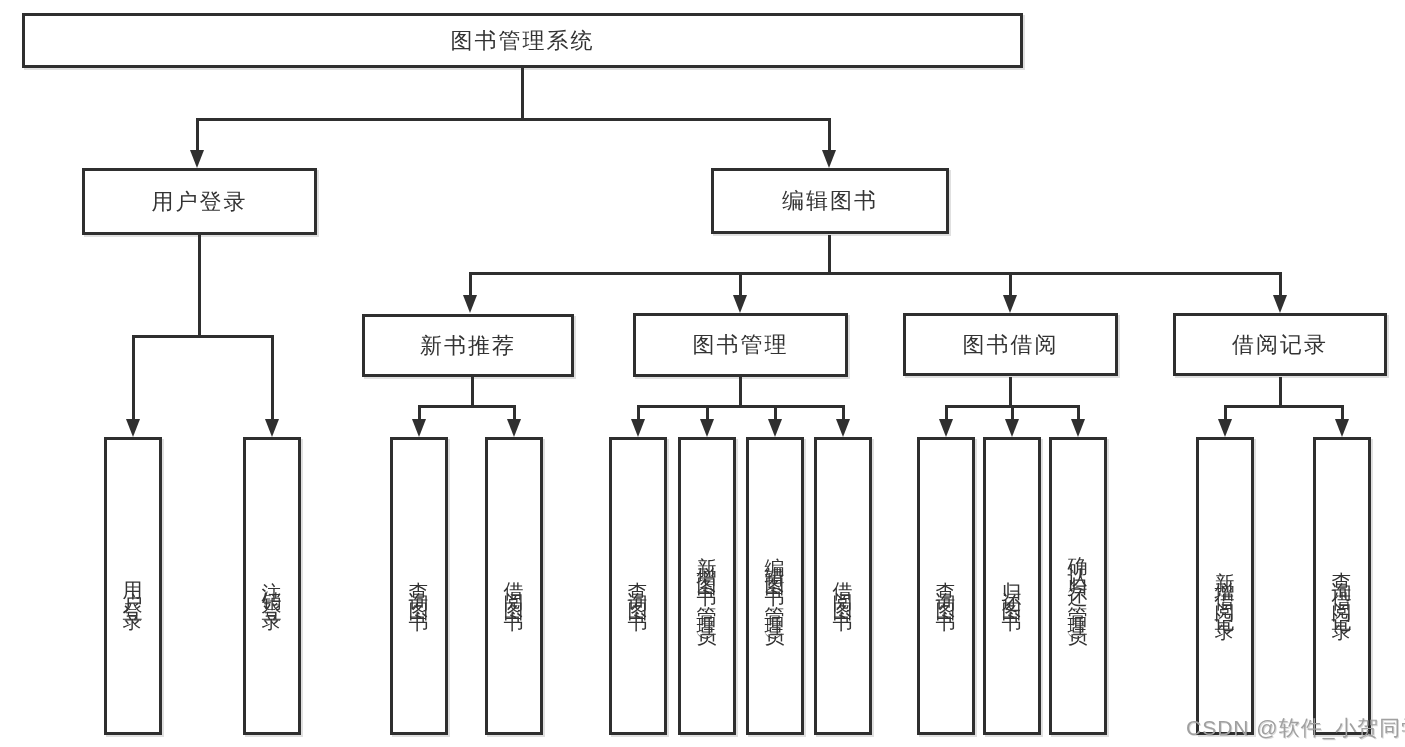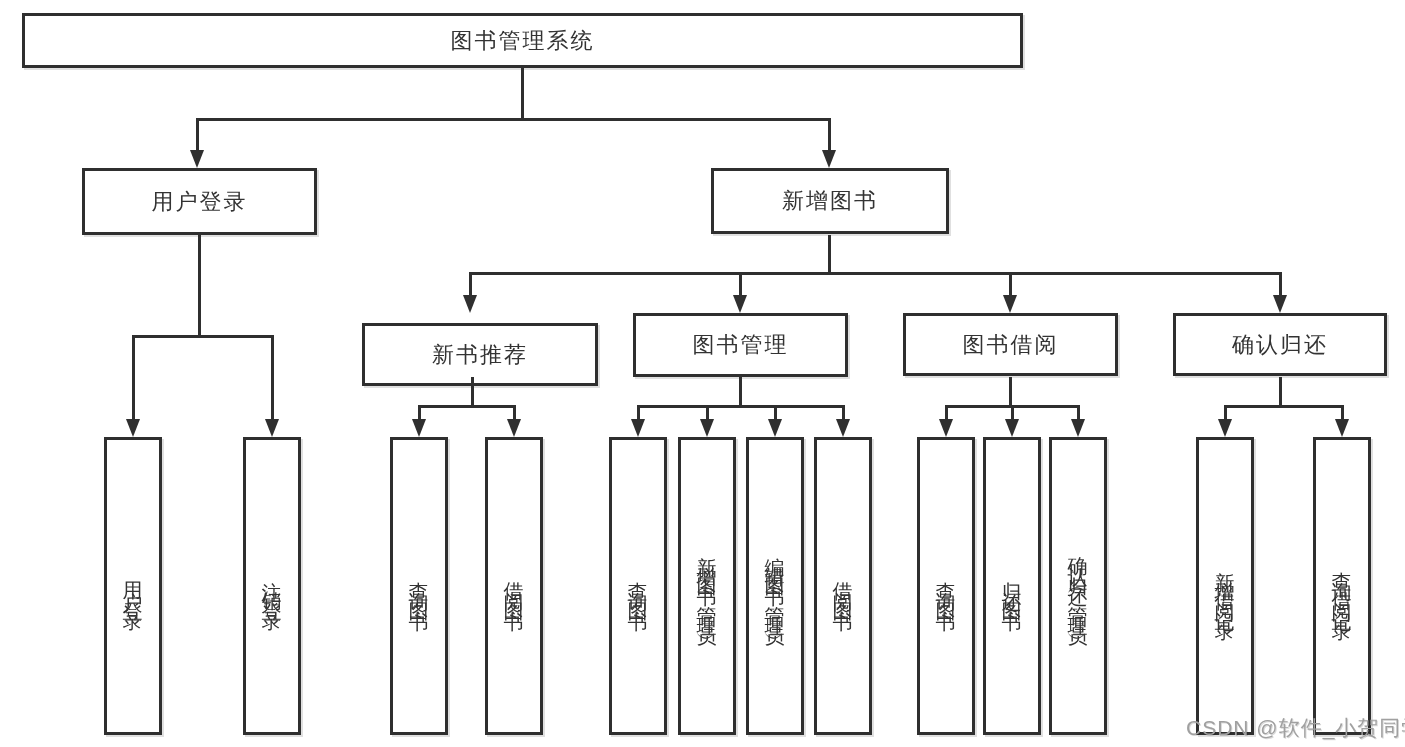--- a/index.html
+++ b/index.html
@@ -40,34 +40,34 @@
 <body>
 
 <div class="box" style="left:22px;top:13px;width:1001px;height:55px">
   <span class="hlabel">图书管理系统</span>
 </div>
 
 <div class="box" style="left:82px;top:168px;width:235px;height:67px">
   <span class="hlabel">用户登录</span>
 </div>
 <div class="box" style="left:711px;top:168px;width:238px;height:66px">
-  <span class="hlabel">新增图书</span>
+  <span class="hlabel">编辑图书</span>
 </div>
 
-<div class="box" style="left:362px;top:323px;width:236px;height:63px">
+<div class="box" style="left:362px;top:314px;width:212px;height:63px">
   <span class="hlabel">新书推荐</span>
 </div>
 <div class="box" style="left:633px;top:313px;width:215px;height:64px">
   <span class="hlabel">图书管理</span>
 </div>
 <div class="box" style="left:903px;top:313px;width:215px;height:63px">
   <span class="hlabel">图书借阅</span>
 </div>
 <div class="box" style="left:1173px;top:313px;width:214px;height:63px">
-  <span class="hlabel">确认归还</span>
+  <span class="hlabel">借阅记录</span>
 </div>
 
 <div class="box" style="left:104px;top:437px;width:58px;height:298px">
   <span class="vtext">用户登录</span>
 </div>
 <div class="box" style="left:243px;top:437px;width:58px;height:298px">
   <span class="vtext">注销登录</span>
 </div>
 
 <div class="box" style="left:390px;top:437px;width:58px;height:298px">

